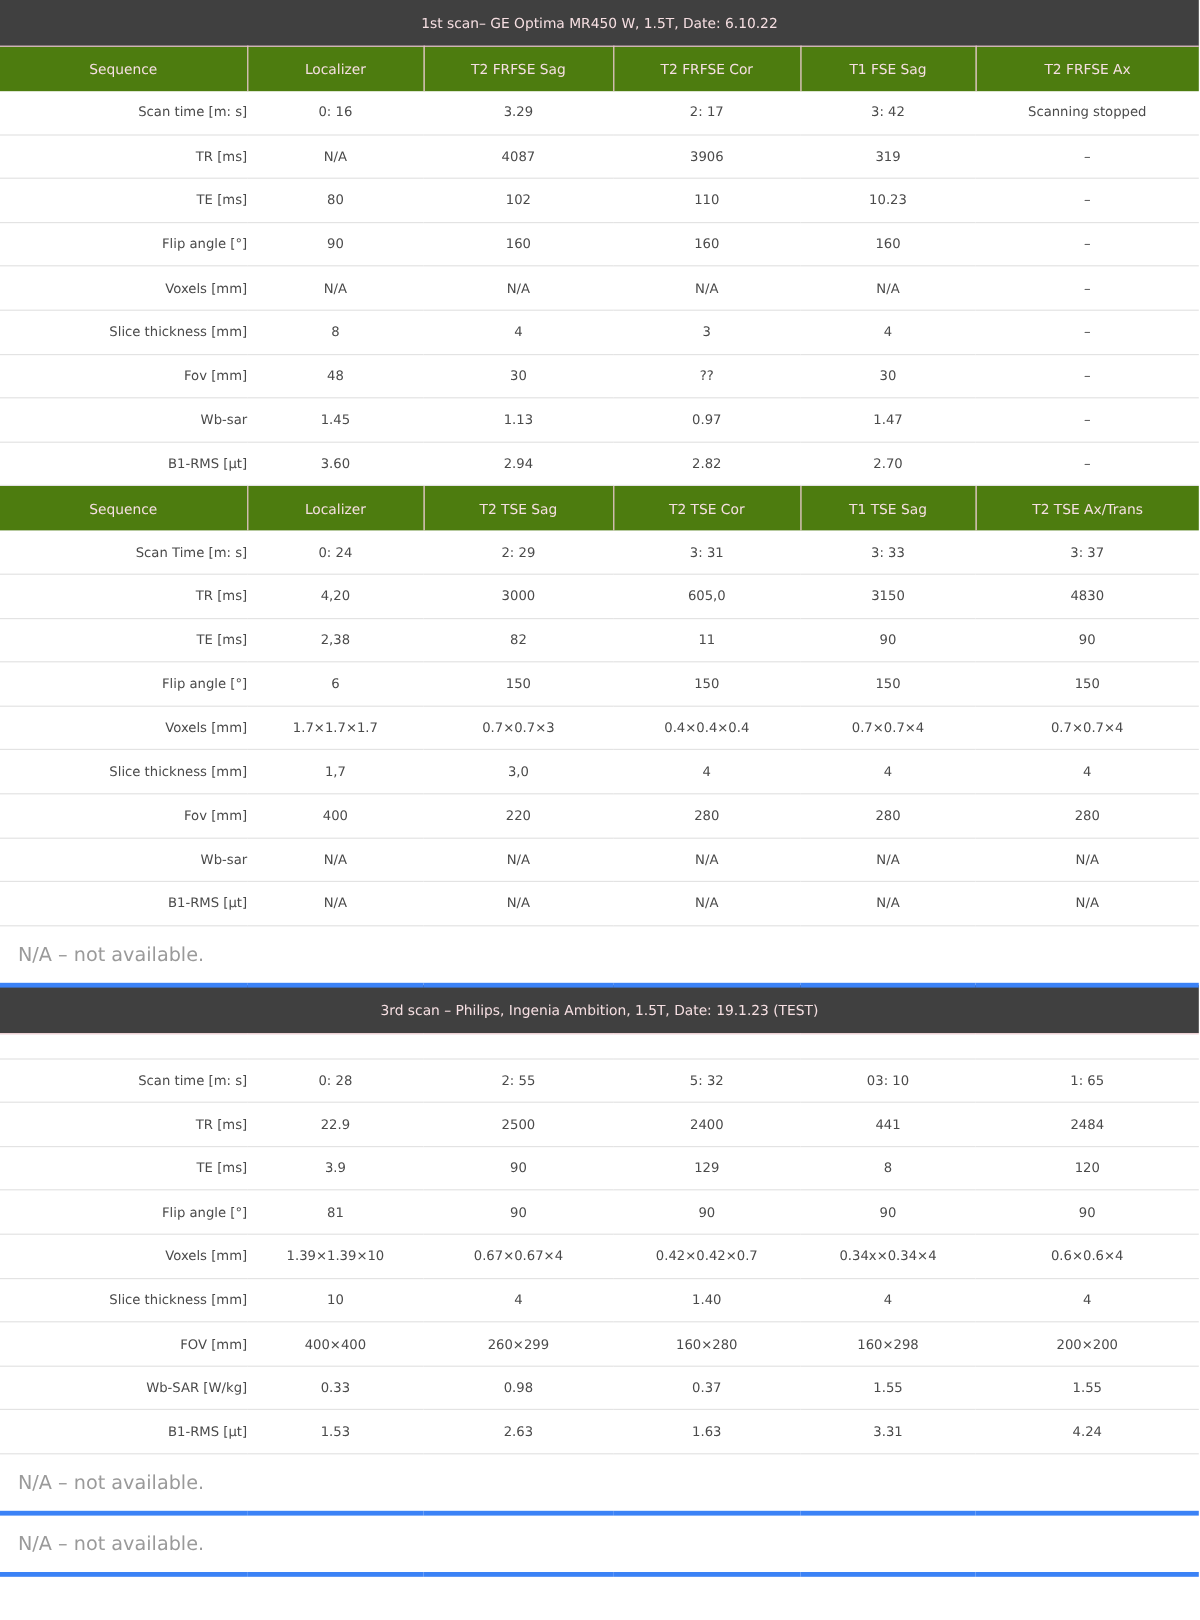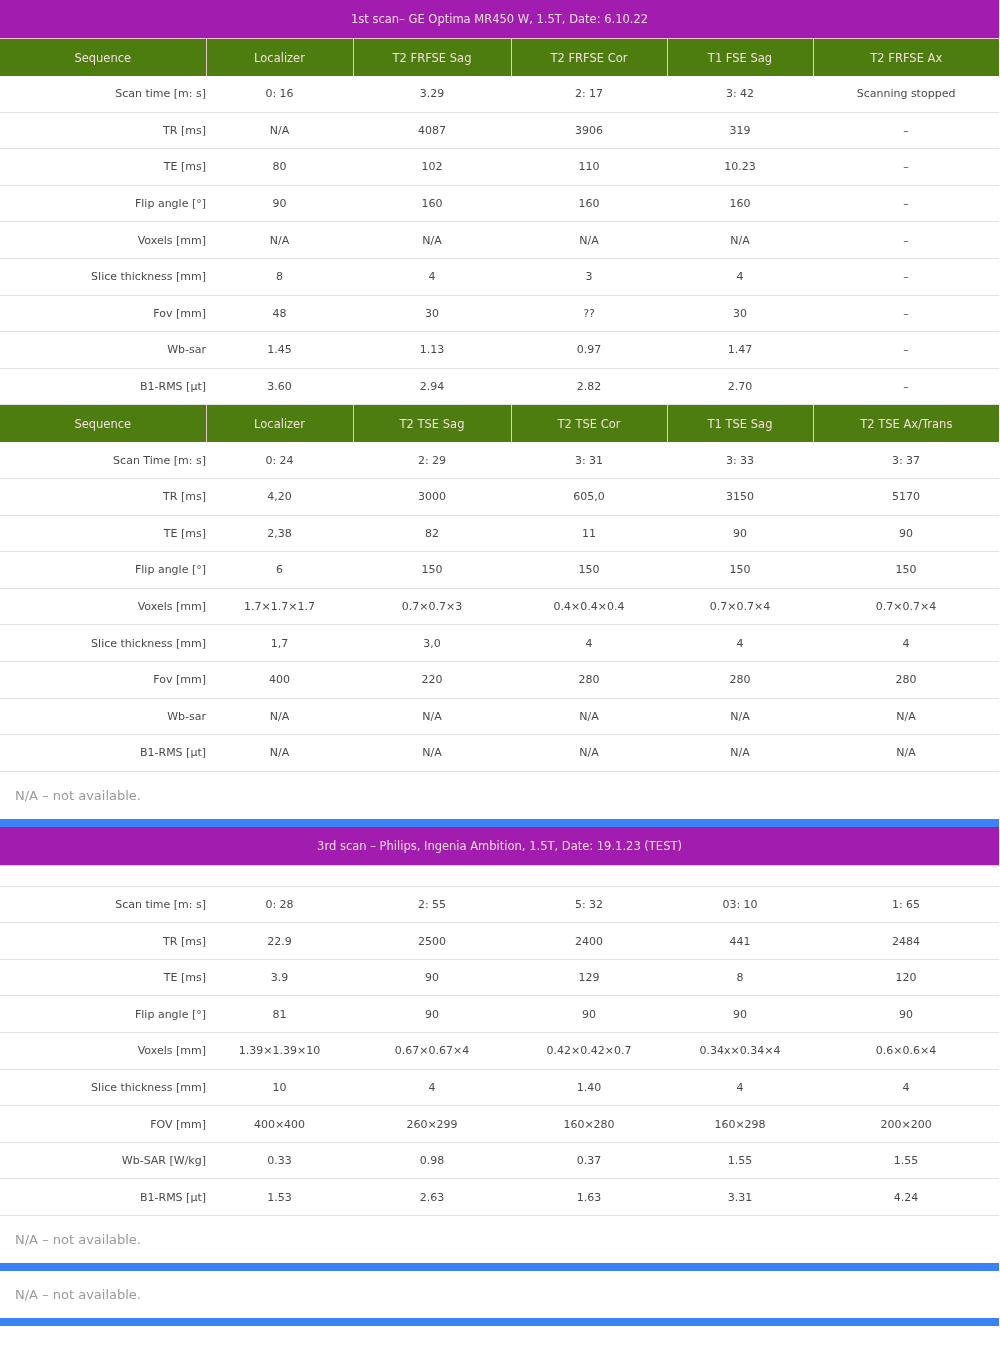--- a/index.html
+++ b/index.html
@@ -4,27 +4,27 @@
 <style>
   html, body { margin: 0; padding: 0; background: #ffffff; }
   body { width: 1000px; height: 1350px; overflow: hidden; font-family: "DejaVu Sans", sans-serif; color: #444; }
   .tbl { width: 999px; border-collapse: collapse; table-layout: fixed; font-size: 11px; }
   .tbl col.c0 { width: 206px; }
   .tbl col.c1 { width: 147px; }
   .tbl col.c2 { width: 158px; }
   .tbl col.c3 { width: 156px; }
   .tbl col.c4 { width: 146px; }
   .tbl col.c5 { width: 186px; }
-  .title-row td { background: #a21caf; color: #f6dfe2; text-align: center; height: 38px; padding: 0; font-size: 11.5px; border-bottom: 1px solid #e9c7cc; }
+  .title-row td { background: #404040; color: #f6dfe2; text-align: center; height: 38px; padding: 0; font-size: 11.5px; border-bottom: 1px solid #e9c7cc; }
   .head-row td { background: #4d7c0f; color: #f6dfe2; text-align: center; height: 37px; padding: 0; font-size: 11.5px; border-right: 1px solid #e9c7cc; }
   .head-row td:last-child { border-right: none; }
   .blank-row td { height: 20px; padding: 0; border-bottom: 1px solid #e3e3e3; background: #fff; }
   .data-row td { height: 35.6px; padding: 0; text-align: center; border-bottom: 1px solid #e3e3e3; color: #4a4a4a; }
   .data-row td.label { text-align: right; padding-left: 9px; }
-  .note-row td { height: 47px; padding: 0 0 0 15px; color: #9a9a9a; font-size: 13px; border-bottom: 8px solid #3b82f6; }
+  .note-row td { height: 47px; padding: 0 0 0 15px; color: #9a9a9a; font-size: 16px; border-bottom: 4px solid #3b82f6; }
 </style>
 </head>
 <body>
 
 <table class="tbl">
   <colgroup>
       <col class="c0">
       <col class="c1">
       <col class="c2">
       <col class="c3">
@@ -130,21 +130,21 @@
         <td>3: 31</td>
         <td>3: 33</td>
         <td>3: 37</td>
       </tr>
       <tr class="data-row">
         <td class="label">TR [ms]</td>
         <td>4,20</td>
         <td>3000</td>
         <td>605,0</td>
         <td>3150</td>
-        <td>5170</td>
+        <td>4830</td>
       </tr>
       <tr class="data-row">
         <td class="label">TE [ms]</td>
         <td>2,38</td>
         <td>82</td>
         <td>11</td>
         <td>90</td>
         <td>90</td>
       </tr>
       <tr class="data-row">

